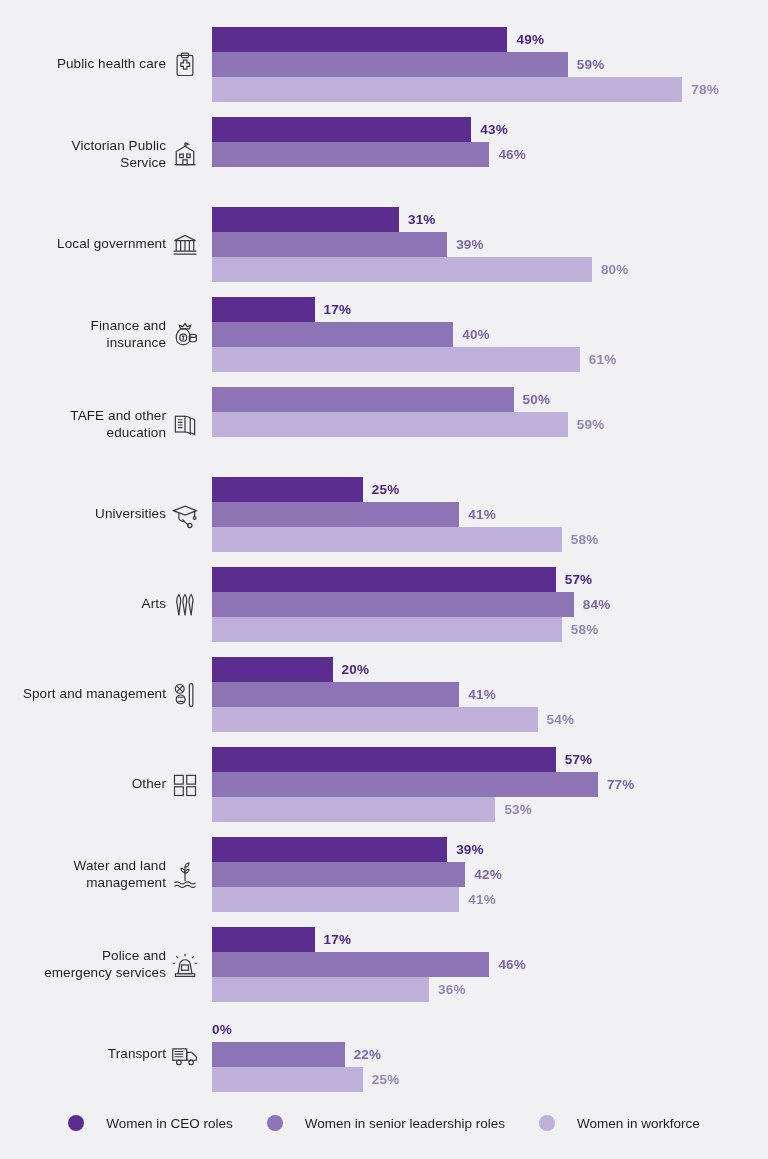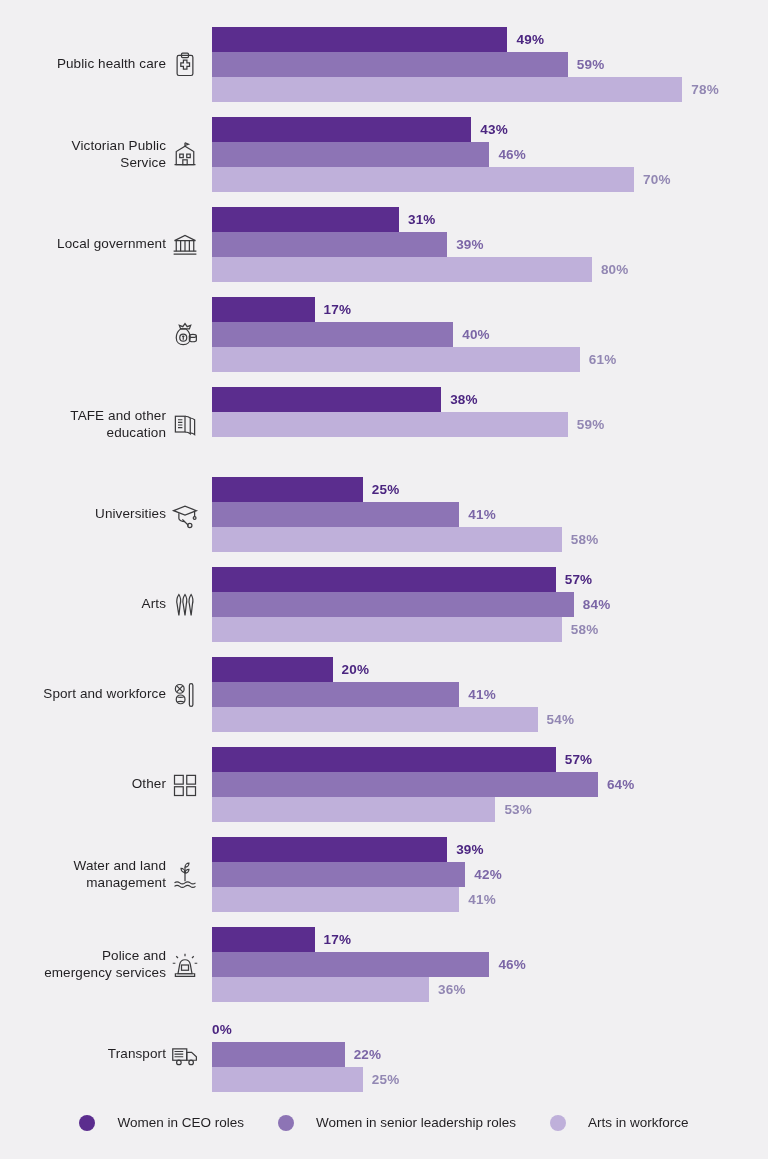--- a/index.html
+++ b/index.html
@@ -113,21 +113,21 @@
     top: 1108px;
     width: 768px;
     height: 30px;
     display: flex;
     align-items: center;
     justify-content: center;
     gap: 34px;
   }
   .legend-item {
     display: flex;
-    align-items: flex-start;
+    align-items: center;
     gap: 22px;
   }
   .legend-dot {
     width: 16px;
     height: 16px;
     border-radius: 50%;
     flex: 0 0 auto;
   }
   .legend-dot.d0 { background: #5b2d8e; }
   .legend-dot.d1 { background: #8d74b5; }
@@ -183,24 +183,20 @@
         </div>
         <div class="bars">
           <div class="bar-row s0">
             <div class="bar" style="width: 259.29px;"></div>
             <span class="bar-value">43%</span>
           </div>
           <div class="bar-row s1">
             <div class="bar" style="width: 277.38px;"></div>
             <span class="bar-value">46%</span>
           </div>
-          <div class="bar-row s2">
-            <div class="bar" style="width: 422.1px;"></div>
-            <span class="bar-value">70%</span>
-          </div>
         </div>
       </div>
       <div class="group" style="top: 207px;">
         <div class="cat-label">Local government</div>
         <div class="cat-icon">
           <svg viewBox="0 0 32 32" fill="none" stroke="#3b3b3d" stroke-width="1.4">
             <path d="M4 11L16 5l12 6H4z"></path>
             <path d="M6 11v12M11 11v12M16 11v12M21 11v12M26 11v12"></path>
             <path d="M3 23h26M3 26.5h26"></path>
           </svg>
@@ -214,20 +210,22 @@
             <div class="bar" style="width: 235.17px;"></div>
             <span class="bar-value">39%</span>
           </div>
           <div class="bar-row s2">
             <div class="bar" style="width: 379.89px;"></div>
             <span class="bar-value">80%</span>
           </div>
         </div>
       </div>
       <div class="group" style="top: 297px;">
+        <div class="cat-label">Finance and
+insurance</div>
         <div class="cat-icon">
           <svg viewBox="0 0 32 32" fill="none" stroke="#3b3b3d" stroke-width="1.4">
             <path d="M11 9c-3 2.5-5 6-5 10 0 5 3.5 8 8 8s8-3 8-8c0-4-2-7.5-5-10z"></path>
             <path d="M11 9l-1.5-4 4 1.5L16 3l2.5 3.5 4-1.5L21 9z"></path>
             <circle cx="14" cy="19" r="4"></circle>
             <path d="M14 16.5v5M12.7 17.5h2.6"></path>
             <ellipse cx="25" cy="17" rx="4" ry="1.7"></ellipse>
             <path d="M21 17v5c0 1 1.8 1.7 4 1.7s4-.7 4-1.7v-5"></path>
           </svg>
         </div>
@@ -251,23 +249,23 @@
 education</div>
         <div class="cat-icon">
           <svg viewBox="0 0 32 32" fill="none" stroke="#3b3b3d" stroke-width="1.4">
             <rect x="5" y="6" width="11" height="18"></rect>
             <path d="M8 10h5M8 13h5M8 16h5M8 19h5"></path>
             <path d="M16 6c3 0 5 1 6 2v18c-1-1-3-2-6-2"></path>
             <path d="M22 8c2.5.3 4 1.2 5 2v17c-1-1-2.5-1.7-5-2"></path>
           </svg>
         </div>
         <div class="bars">
-          <div class="bar-row s0">
-            <div class="bar" style="width: 229.14px;"></div>
-            <span class="bar-value">38%</span>
+          <div class="bar-row s1">
+            <div class="bar" style="width: 301.5px;"></div>
+            <span class="bar-value">50%</span>
           </div>
           <div class="bar-row s2">
             <div class="bar" style="width: 355.77px;"></div>
             <span class="bar-value">59%</span>
           </div>
         </div>
       </div>
       <div class="group" style="top: 477px;">
         <div class="cat-label">Universities</div>
         <div class="cat-icon">
@@ -313,21 +311,21 @@
             <div class="bar" style="width: 361.8px;"></div>
             <span class="bar-value">84%</span>
           </div>
           <div class="bar-row s2">
             <div class="bar" style="width: 349.74px;"></div>
             <span class="bar-value">58%</span>
           </div>
         </div>
       </div>
       <div class="group" style="top: 657px;">
-        <div class="cat-label">Sport and workforce</div>
+        <div class="cat-label">Sport and management</div>
         <div class="cat-icon">
           <svg viewBox="0 0 32 32" fill="none" stroke="#3b3b3d" stroke-width="1.4">
             <circle cx="10" cy="9" r="5"></circle>
             <path d="M6.5 5.5l7 7M13.5 5.5l-7 7"></path>
             <circle cx="11" cy="21" r="5"></circle>
             <path d="M7 18c2.5 1 5.5 1 8 0M7 24c2.5-1 5.5-1 8 0"></path>
             <rect x="21" y="3" width="4" height="26" rx="2"></rect>
           </svg>
         </div>
         <div class="bars">
@@ -355,21 +353,21 @@
             <rect x="18" y="18" width="10" height="10"></rect>
           </svg>
         </div>
         <div class="bars">
           <div class="bar-row s0">
             <div class="bar" style="width: 343.71px;"></div>
             <span class="bar-value">57%</span>
           </div>
           <div class="bar-row s1">
             <div class="bar" style="width: 385.92px;"></div>
-            <span class="bar-value">64%</span>
+            <span class="bar-value">77%</span>
           </div>
           <div class="bar-row s2">
             <div class="bar" style="width: 283.41px;"></div>
             <span class="bar-value">53%</span>
           </div>
         </div>
       </div>
       <div class="group" style="top: 837px;">
         <div class="cat-label">Water and land
 management</div>
@@ -457,16 +455,16 @@
       <div class="legend-item">
         <span class="legend-dot d0"></span>
         <span class="legend-label">Women in CEO roles</span>
       </div>
       <div class="legend-item">
         <span class="legend-dot d1"></span>
         <span class="legend-label">Women in senior leadership roles</span>
       </div>
       <div class="legend-item">
         <span class="legend-dot d2"></span>
-        <span class="legend-label">Arts in workforce</span>
+        <span class="legend-label">Women in workforce</span>
       </div>
     </div>
 </div>
 
 </body></html>

